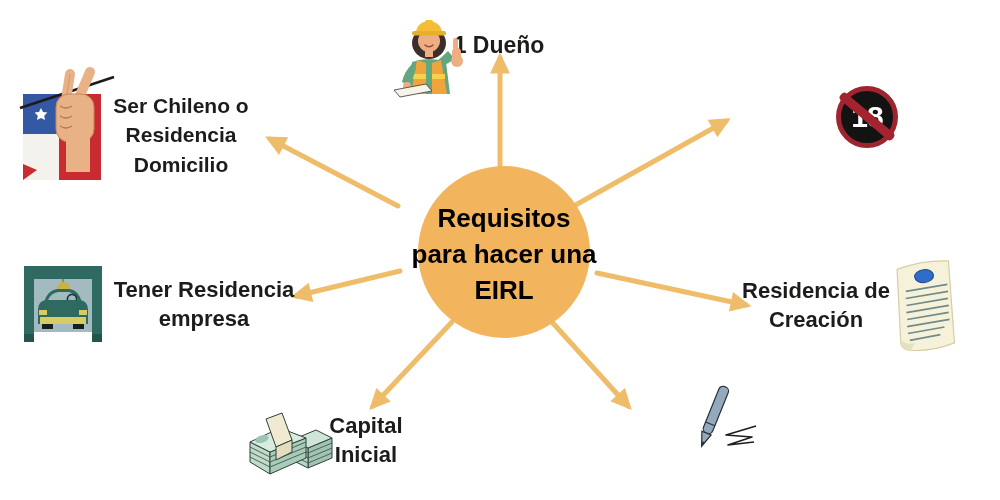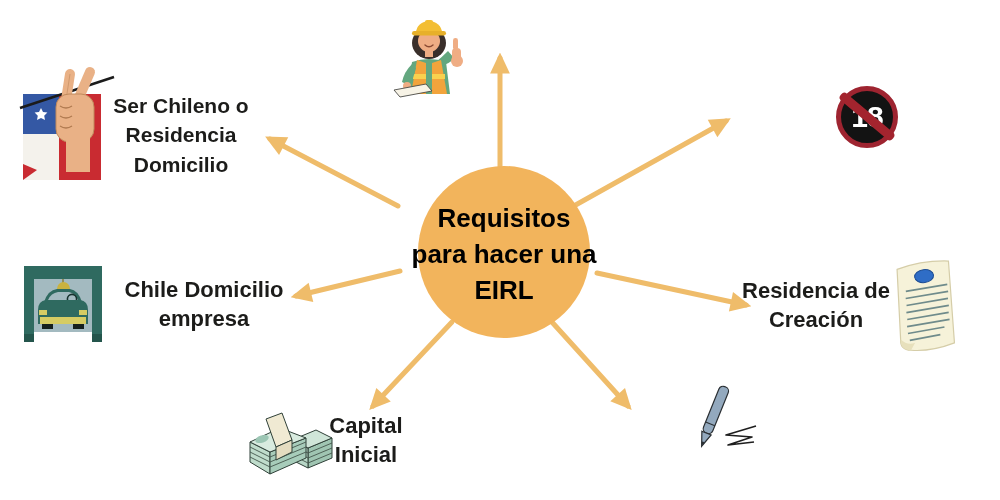--- a/index.html
+++ b/index.html
@@ -51,24 +51,25 @@
       <line x1="400" y1="271" x2="296" y2="296" marker-end="url(#ah)"></line>
       <line x1="398" y1="206" x2="270" y2="139" marker-end="url(#ah)"></line>
     </g>
   </svg>
 
   <div class="center-circle"></div>
   <div class="center-label">Requisitos
 para hacer una
 EIRL</div>
 
+  <div class="label" style="left:429px;top:30px;width:140px;font-size:23px;">1 Dueño</div>
   <div class="label" style="left:96px;top:91px;width:170px;line-height:1.4;font-size:21px;">Ser Chileno o
 Residencia
 Domicilio</div>
-  <div class="label" style="left:99px;top:275px;width:210px;">Chile Domicilio
+  <div class="label" style="left:99px;top:275px;width:210px;">Tener Residencia
 empresa</div>
   <div class="label" style="left:296px;top:411px;width:140px;">Capital
 Inicial</div>
   <div class="label" style="left:726px;top:276px;width:180px;">Residencia de
 Creación</div>
 
   <svg class="icon" style="left:390px;top:14px;" width="78" height="96" viewBox="0 0 78 96">
 
     <path d="M50,52 Q60,50 64,44 L58,37 Q52,43 47,47 Z" fill="#63A77F"></path>
     <rect x="62" y="34" width="9" height="14" rx="4" fill="#EFAD84"></rect>

